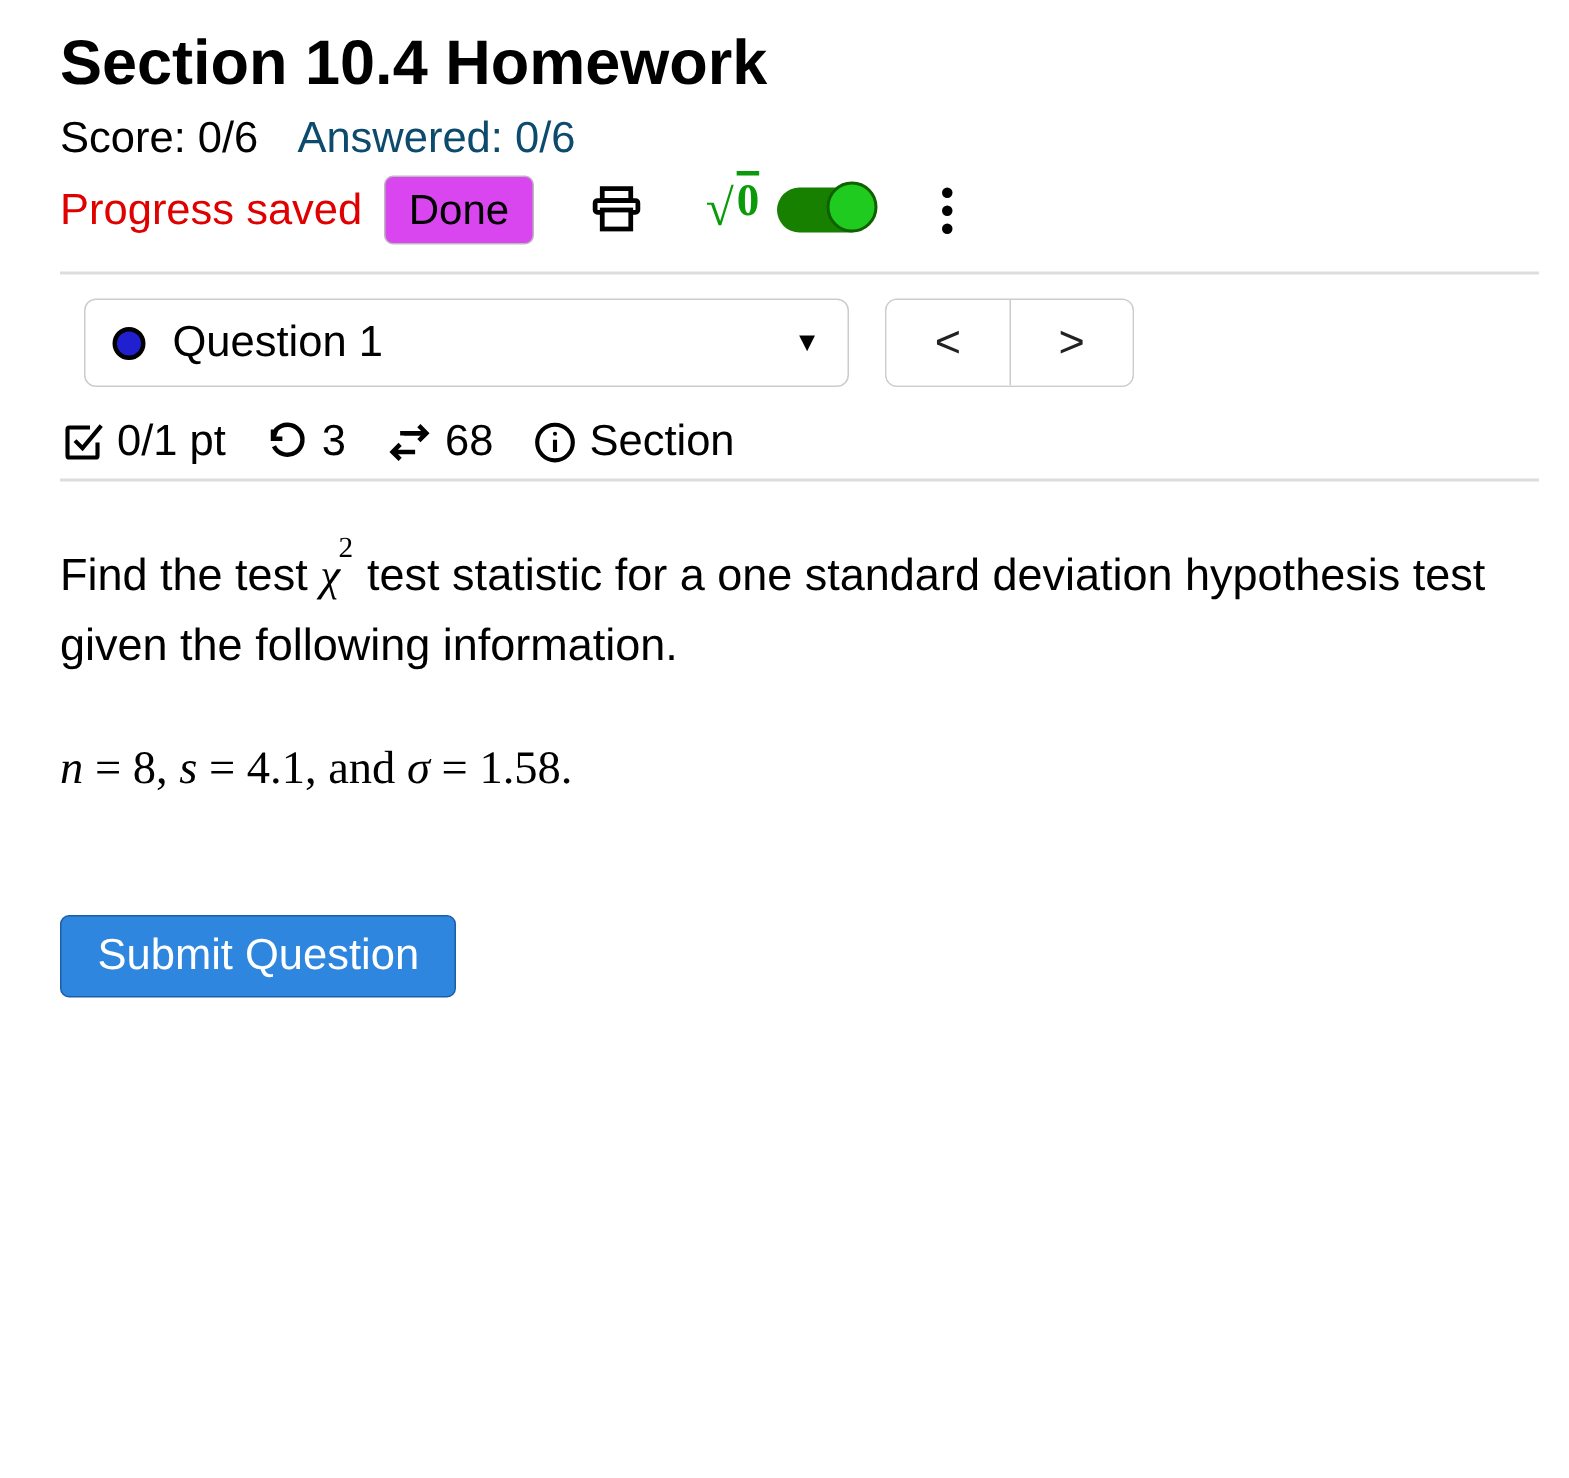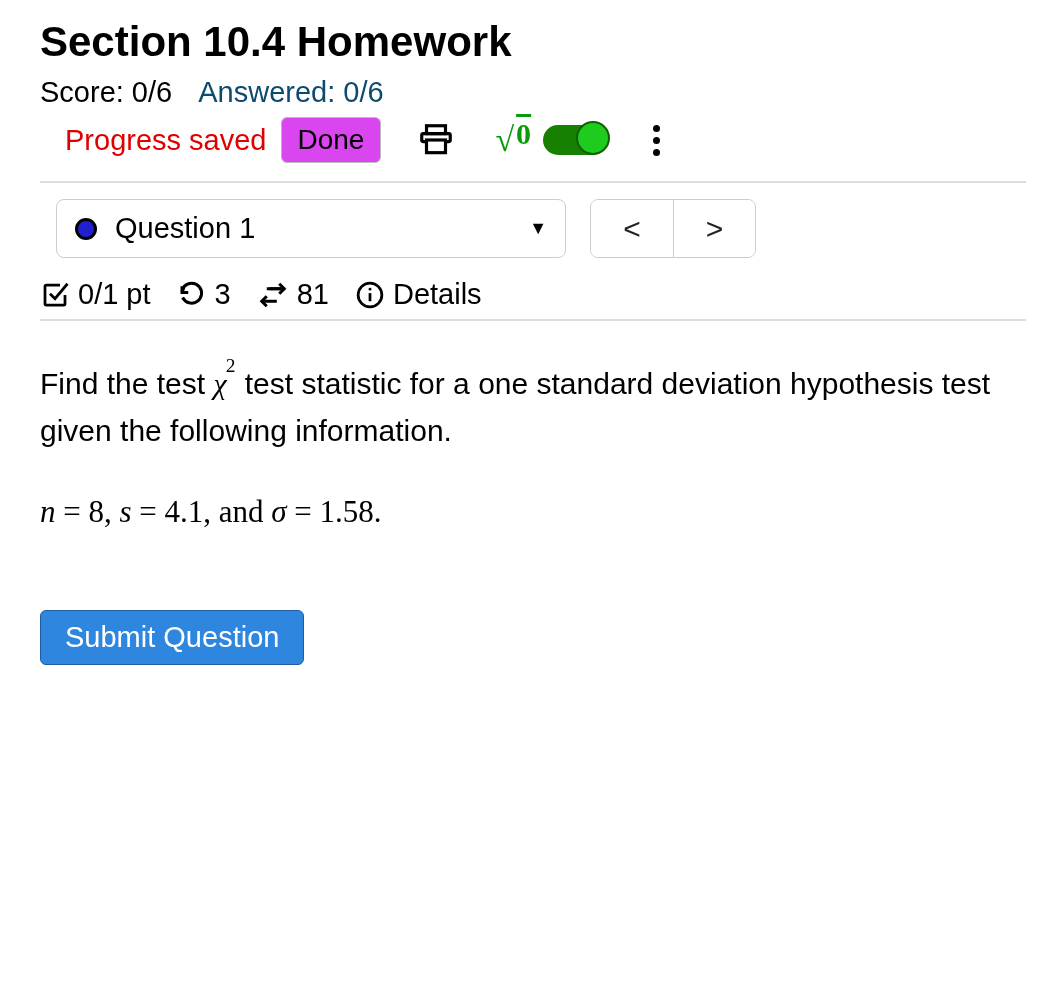--- a/index.html
+++ b/index.html
@@ -21,21 +21,20 @@
     font-size: 29px;
     margin-bottom: 8px;
   }
   .score-label { color: #000; }
   .answered-label { color: #0c4a6e; margin-left: 18px; }
   .toolbar-row {
     display: flex;
     align-items: center;
     gap: 10px;
     margin-bottom: 18px;
-    margin-left: 25px;
   }
   .progress-saved {
     color: #e00000;
     font-size: 29px;
     margin-right: 4px;
   }
   .done-btn {
     border: 1px solid #bbb;
     background: #d946ef;
     border-radius: 6px;
@@ -289,30 +288,30 @@
   <span class="meta-gap"></span>
   <span class="mi">
     <svg width="32" height="30" viewBox="0 0 24 24" fill="none" stroke="#000" stroke-width="2.4">
       <path d="M17 3l4 4-4 4"></path>
       <path d="M21 7H9a6 6 0 0 0 0 0"></path>
       <path d="M7 21l-4-4 4-4"></path>
       <path d="M3 17h12"></path>
       <path d="M21 7H7"></path>
     </svg>
   </span>
-  <span>81</span>
+  <span>68</span>
   <span class="meta-gap"></span>
   <span class="mi">
     <svg width="30" height="30" viewBox="0 0 24 24" fill="none" stroke="#000" stroke-width="2.2">
       <circle cx="12" cy="12" r="9.5"></circle>
       <line x1="12" y1="10.5" x2="12" y2="17"></line>
       <circle cx="12" cy="7.3" r="1.1" fill="#000" stroke="none"></circle>
     </svg>
   </span>
-  <span>Details</span>
+  <span>Section</span>
 </div>
 
 <hr class="sep">
 
 <div class="question-body">
 
   <div>
     <span>Find the test </span><span class="chi2"><span>χ</span><sup>2</sup></span><span> test statistic for a one standard deviation hypothesis test given the following information.</span>
   </div>
 

